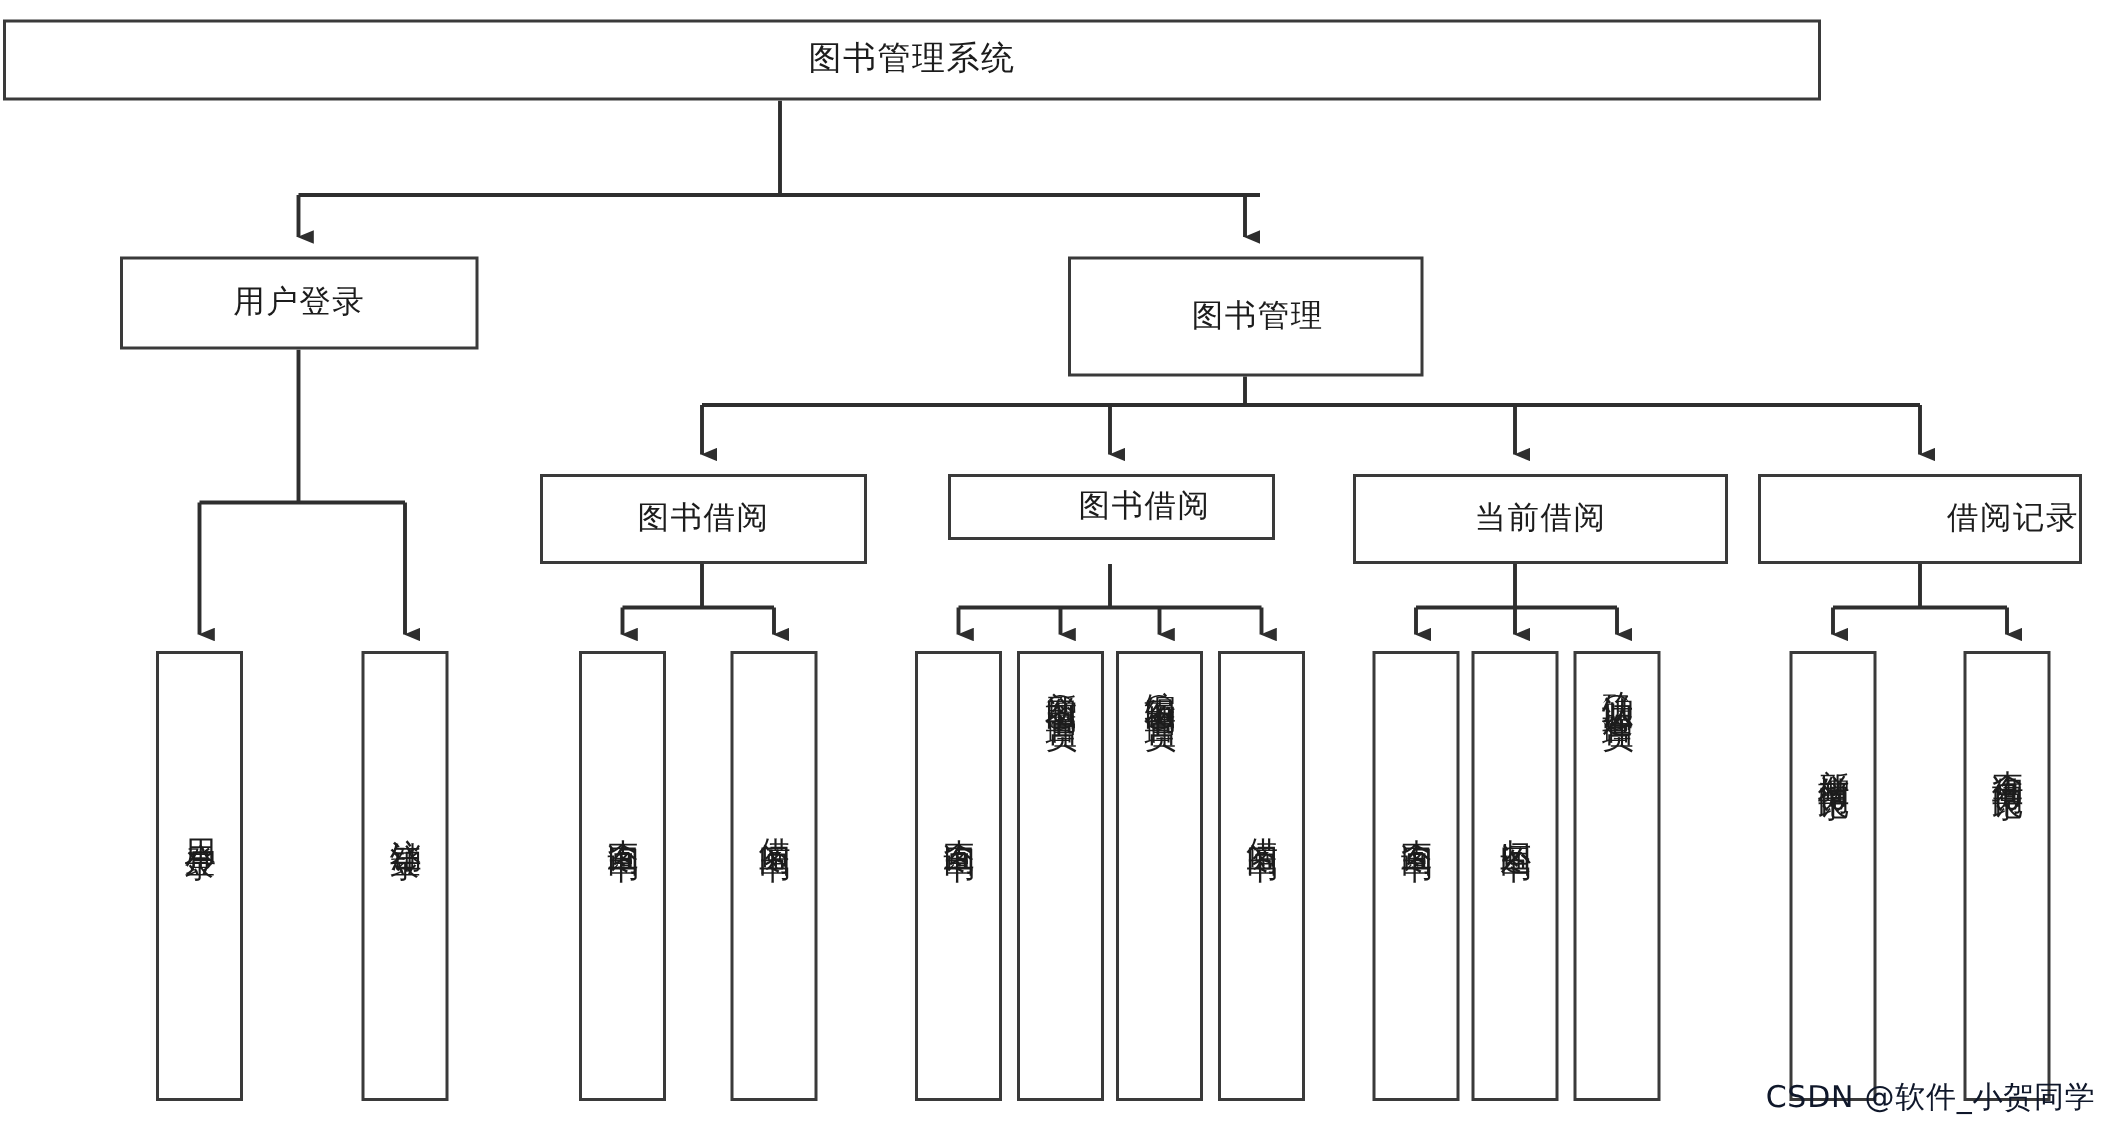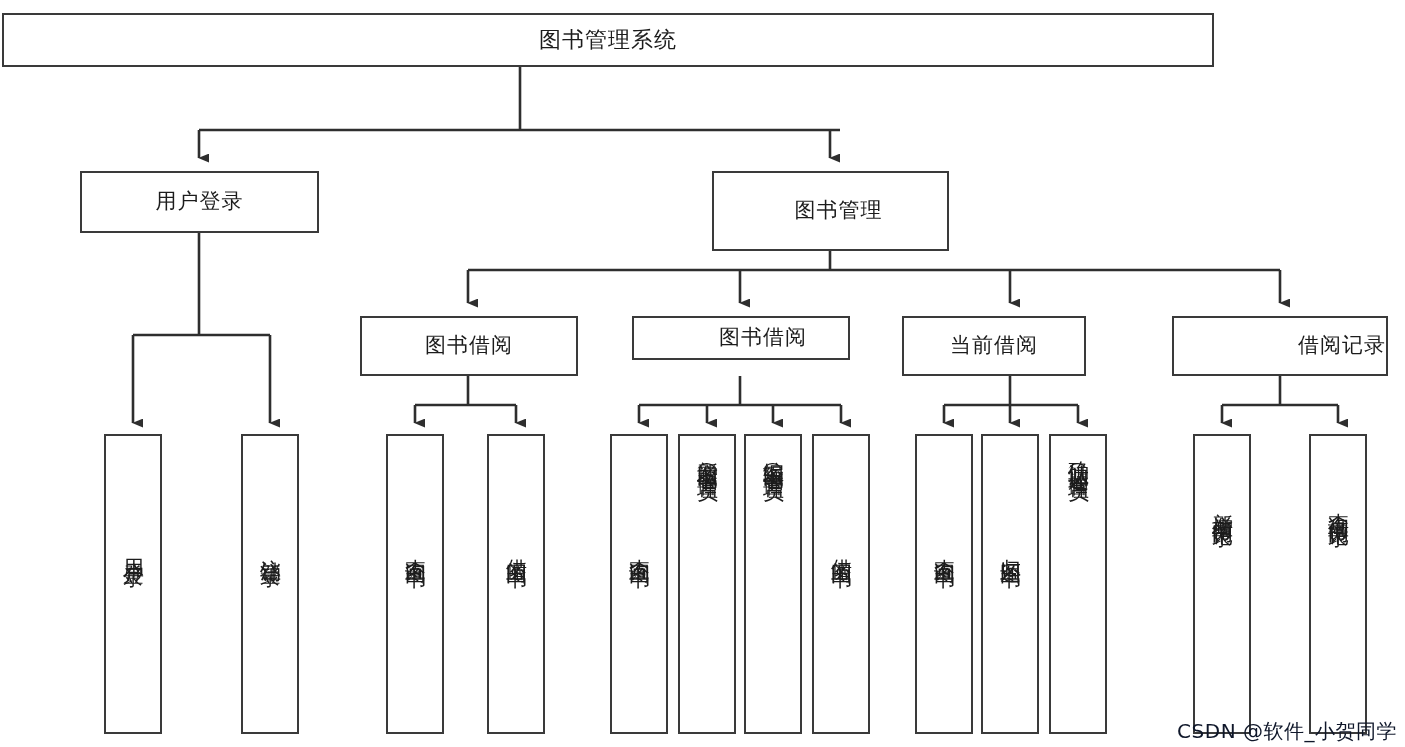--- a/index.html
+++ b/index.html
@@ -143,21 +143,21 @@
   <div class="node horiz" style="left:712px; top:171px; width:237px; height:80px;padding-left:16px;">
     <span class="label">图书管理</span>
   </div>
 
   <div class="node horiz" style="left:360px; top:316px; width:218px; height:60px;">
     <span class="label">图书借阅</span>
   </div>
   <div class="node horiz" style="left:632px; top:316px; width:218px; height:44px;padding-left:44px;">
     <span class="label">图书借阅</span>
   </div>
-  <div class="node horiz" style="left:902px; top:316px; width:184px; height:60px;">
+  <div class="node horiz" style="left:902px; top:316px; width:250px; height:60px;">
     <span class="label">当前借阅</span>
   </div>
   <div class="node horiz" style="left:1172px; top:316px; width:216px; height:60px;justify-content:flex-end;">
     <span class="label">借阅记录</span>
   </div>
 
   <div class="node vert mid3" style="left:104px; top:434px; width:58px; height:300px;">
     <span class="label">用户登录</span>
   </div>
   <div class="node vert mid3" style="left:241px; top:434px; width:58px; height:300px;">

